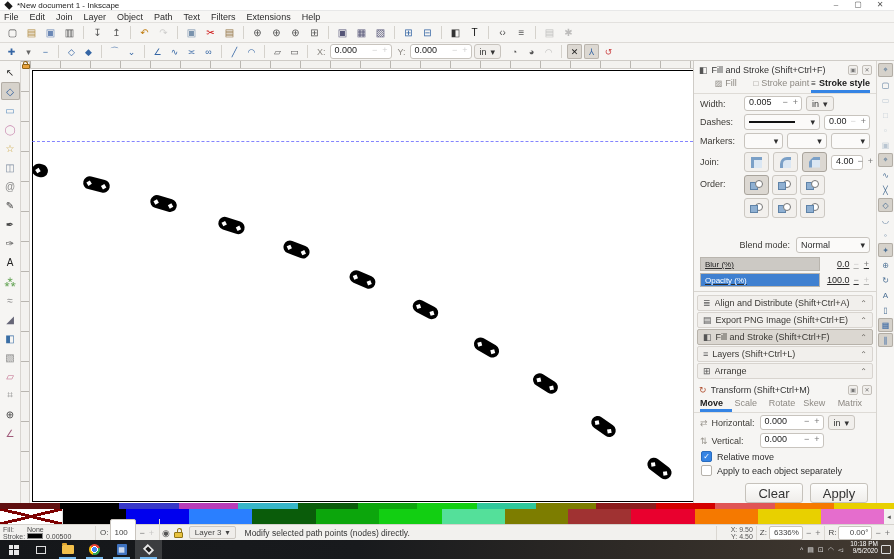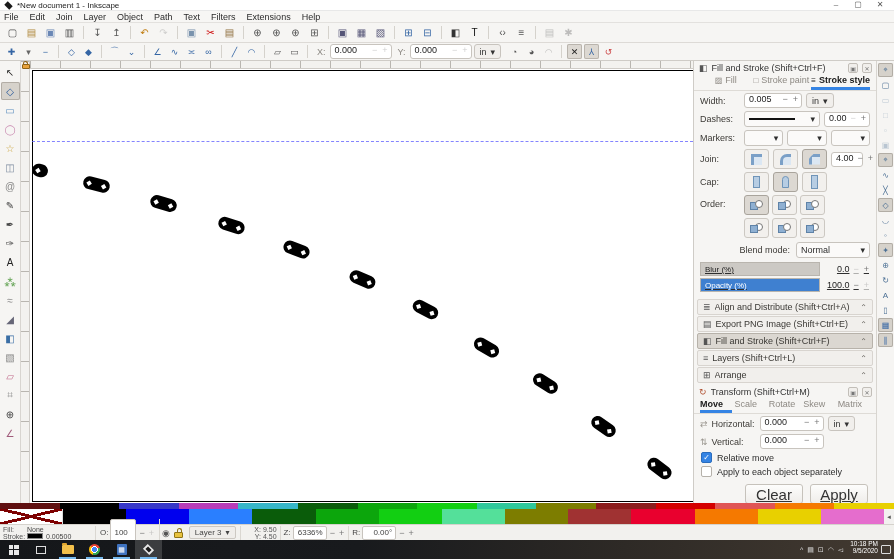--- a/index.html
+++ b/index.html
@@ -92,21 +92,21 @@
   .trtabs { display:flex; height:17px; align-items:flex-end; padding:0 6px; gap:2px; border-bottom:1px solid #dedbd6; }
   .trtab { flex:1; color:#8d8983; height:16px; line-height:14px; border-bottom:3px solid transparent; }
   .trtab.active { color:#1a1a1a; font-weight:bold; border-bottom-color:#3584e4; }
   .trrow { display:flex; align-items:center; gap:4px; padding:2px 6px 1px; }
   .trlbl { color:#3c3a36; }
   .trmini { color:#9a968f; font-size:9px; }
   .cbrow { display:flex; align-items:center; gap:5px; padding:2px 7px 1px; }
   .cbox { width:11px; height:11px; border:1px solid #b5b1aa; border-radius:2px; background:#fff; display:flex; align-items:center; justify-content:center; font-size:8px; color:#fff; flex:none; }
   .cbox.checked { background:#3584e4; border-color:#2a6cbd; }
   .btnrow { display:flex; justify-content:flex-end; gap:7px; padding:6px 8px 0; }
-  .pushbtn { min-width:58px; height:20px; background:linear-gradient(#fdfdfc,#efedea); border:1px solid #c6c2bb; border-radius:3px; font-size:15px; color:#333; display:flex; align-items:center; justify-content:center;text-decoration:underline; }
+  .pushbtn { min-width:58px; height:20px; background:linear-gradient(#fdfdfc,#efedea); border:1px solid #c6c2bb; border-radius:3px; font-size:13px; color:#333; display:flex; align-items:center; justify-content:center; }
 
   .snapbar { width:18px; background:#f6f5f3; border-left:1px solid #d8d5d0; display:flex; flex-direction:column; align-items:center; padding-top:2px; gap:1px; }
   .snapbtn { width:15px; height:14px; display:flex; align-items:center; justify-content:center; font-size:8px; color:#4b6f94; border-radius:2px; flex:none; }
   .snapbtn.pressed { background:#d6d2cb; box-shadow:inset 0 0 0 1px #b2ada5; }
   .snapbtn.muted { opacity:.35; }
   .snapbtn.blue { color:#3465a4; }
 
   
   .palette { height:21px; display:flex; flex-direction:column; }
   .pstrip { height:6px; display:flex; }
@@ -435,32 +435,20 @@
         <span class="sqbtn pressed">
             <span class="corner bevel"></span>
           </span>
         <span class="spinfield" style="width:32px">
           <span class="val" style="flex:1">4.00</span>
           <span class="spinbtn">−</span>
           <span class="spinbtn">+</span>
         </span>
       </div>
 
-      <div class="fsrow">
-        <span class="lbl">Cap:</span>
-        <span class="sqbtn">
-            <span class="capline"></span>
-          </span>
-        <span class="sqbtn pressed">
-            <span class="capline round"></span>
-          </span>
-        <span class="sqbtn">
-            <span class="capline square"></span>
-          </span>
-      </div>
 
       <div class="fsrow" style="align-items:flex-start;">
         <span class="lbl" style="padding-top:4px">Order:</span>
         <span style="display:flex;flex-wrap:wrap;gap:3px;width:90px;">
           <span class="sqbtn pressed">
               <span class="ordicn">
                 <span class="sq"></span>
                 <span class="ci"></span>
               </span>
             </span>
@@ -688,20 +676,21 @@
     </div>
     <span class="sicon">◉</span>
     <span class="slock">
         <span class="hoop"></span>
         <span class="body"></span>
       </span>
     <span class="layerdd">
       <span>Layer 3</span>
       <span>▾</span>
     </span>
+    <span class="statmsg">Modify selected path points (nodes) directly.</span>
     <div class="xyblock">
       <div><span>X:</span> <span>9.50</span></div>
       <div><span>Y:</span> <span>4.50</span></div>
     </div>
     <div class="zrblock">
       <span>Z:</span>
       <span class="zrbox">
           <span>6336%</span>
         </span>
       <span class="spinbtn">−</span>

